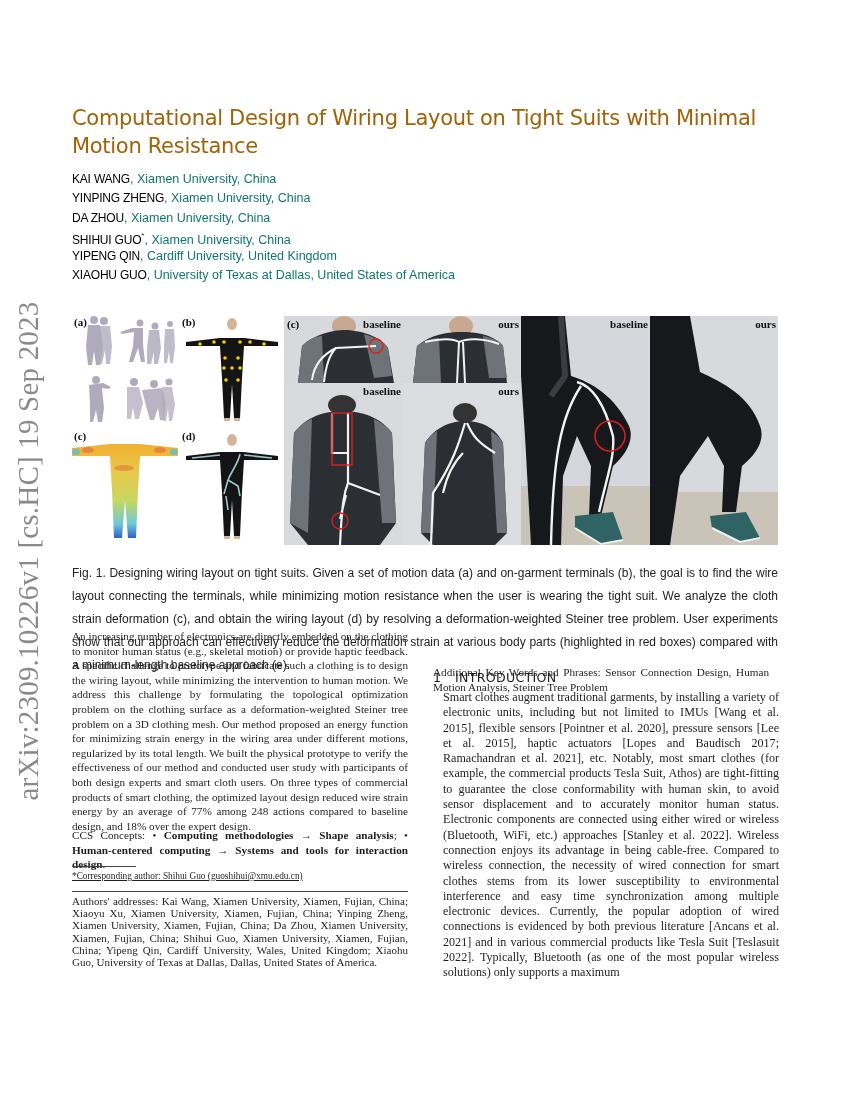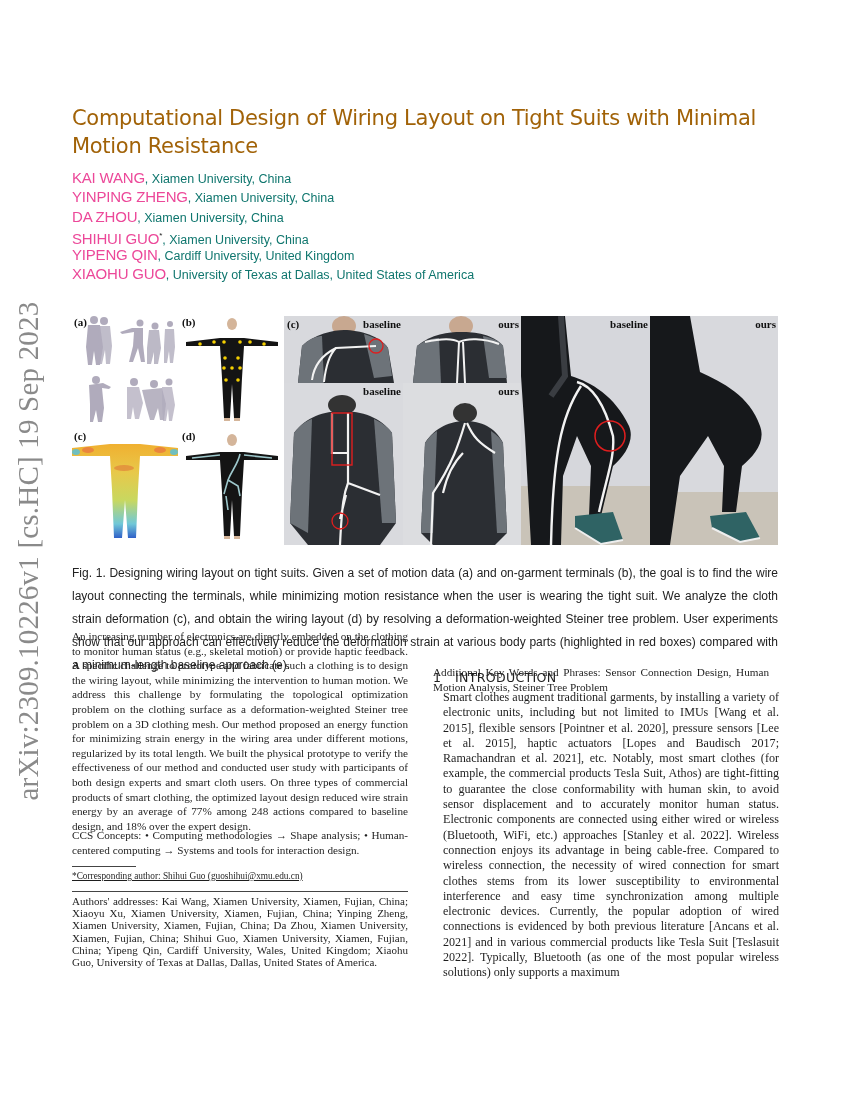--- a/index.html
+++ b/index.html
@@ -6,35 +6,35 @@
   body { width:850px; height:1100px; position:relative; overflow:hidden; font-family:"Liberation Serif", serif; color:#1a1a1a; }
   .abs { position:absolute; }
 
   
   .arxiv { position:absolute; left:4px; top:286px; width:48px; height:530px; }
   .arxiv span { position:absolute; left:50%; top:50%; transform:translate(-50%,-50%) rotate(-90deg); white-space:nowrap; font-family:"Liberation Serif", serif; font-size:29px; color:#8a8a8a; letter-spacing:0.2px; }
 
   .title { left:72px; top:104px; width:720px; font-family:"DejaVu Sans", sans-serif; font-size:21px; line-height:28px; color:#a16207; font-weight:normal; letter-spacing:-0.3px; }
   .authors { left:72px; top:168px; width:720px; font-family:"Liberation Sans", sans-serif; }
   .author { height:19.3px; line-height:19px; white-space:nowrap; }
-  .author .nm { font-size:15px; color:#ec4899; letter-spacing:-0.2px; }
+  .author .nm { font-size:12px; color:#000000; letter-spacing:-0.2px; }
   .author .aff { font-size:12.5px; color:#0f766e; }
   .author sup { font-size:8px; }
 
   
   .fig { left:72px; top:314px; width:706px; height:233px; }
   .sub { position:absolute; font-family:"Liberation Serif", serif; font-weight:bold; font-size:11px; color:#111; }
   .panel { position:absolute; overflow:hidden; }
 
   .cap { left:72px; top:562px; width:706px; font-family:"Liberation Sans", sans-serif; font-size:12px; line-height:23px; color:#222; text-align:justify; }
 
   .col { font-family:"Liberation Serif", serif; font-size:11.2px; line-height:14.6px; color:#1e1e1e; text-align:justify; }
   .abstract { left:72px; top:629px; width:336px; }
   .ccs { left:72px; top:828px; width:336px; }
-  .ccs b { font-weight:normal;margin-top:37px; }
+  .ccs b { font-weight:bold;margin-top:37px; }
   .fn1 { left:72px; top:870px; width:336px; font-size:9.3px; line-height:12px;text-decoration:underline; }
   .fn2 { left:72px; top:895px; width:336px; font-size:11px; line-height:12.2px; }
   .rule-short { left:72px; top:866px; width:64px; height:0; border-top:1px solid #444; }
   .rule-long { left:72px; top:891px; width:336px; height:0; border-top:1px solid #444; }
 
   .kw { left:433px; top:629px; width:336px;margin-top:36px; }
   .sec { left:433px; top:670px; font-family:"DejaVu Sans", sans-serif; font-size:12.6px; color:#1e1e1e; letter-spacing:0.3px; }
   .sec .num { display:inline-block; width:22px; }
   .intro { left:443px; top:690px; width:336px; font-size:12.1px; line-height:15.3px; }
 </style>

